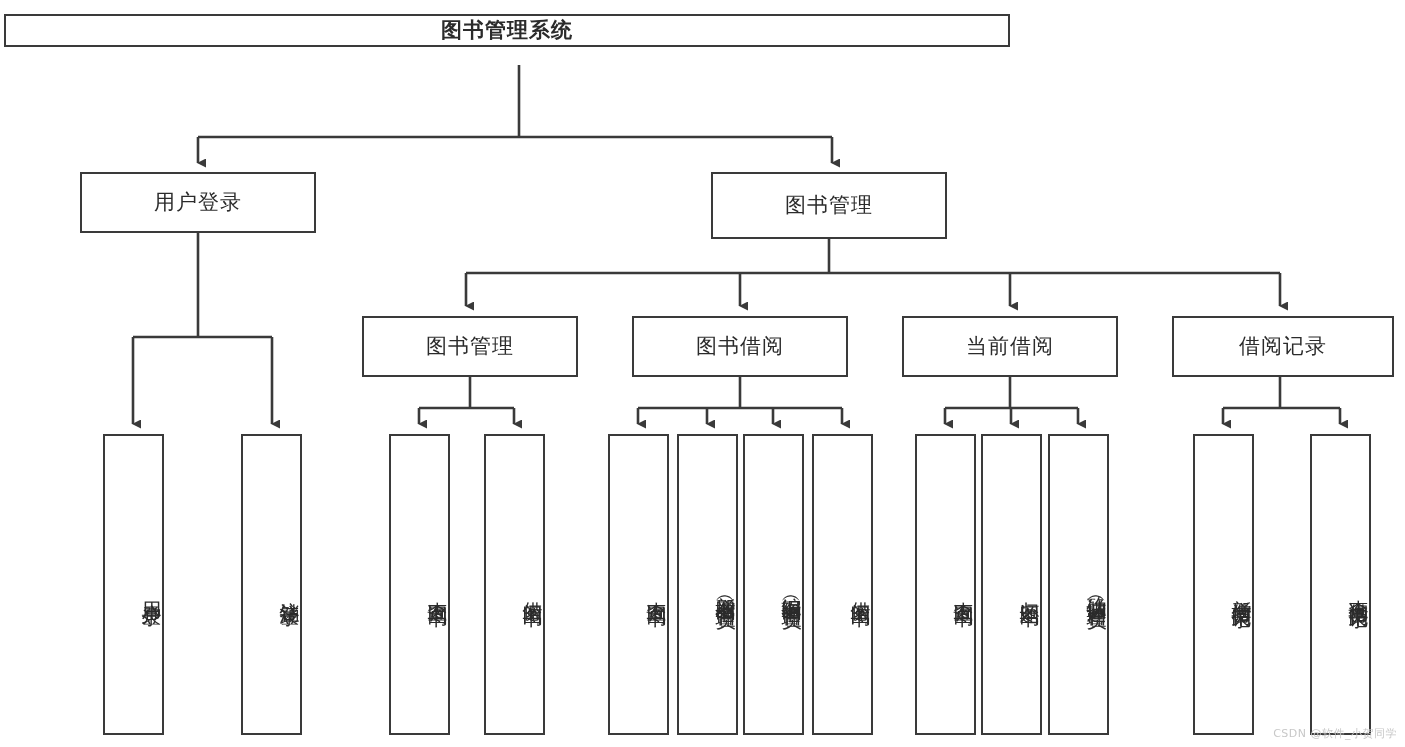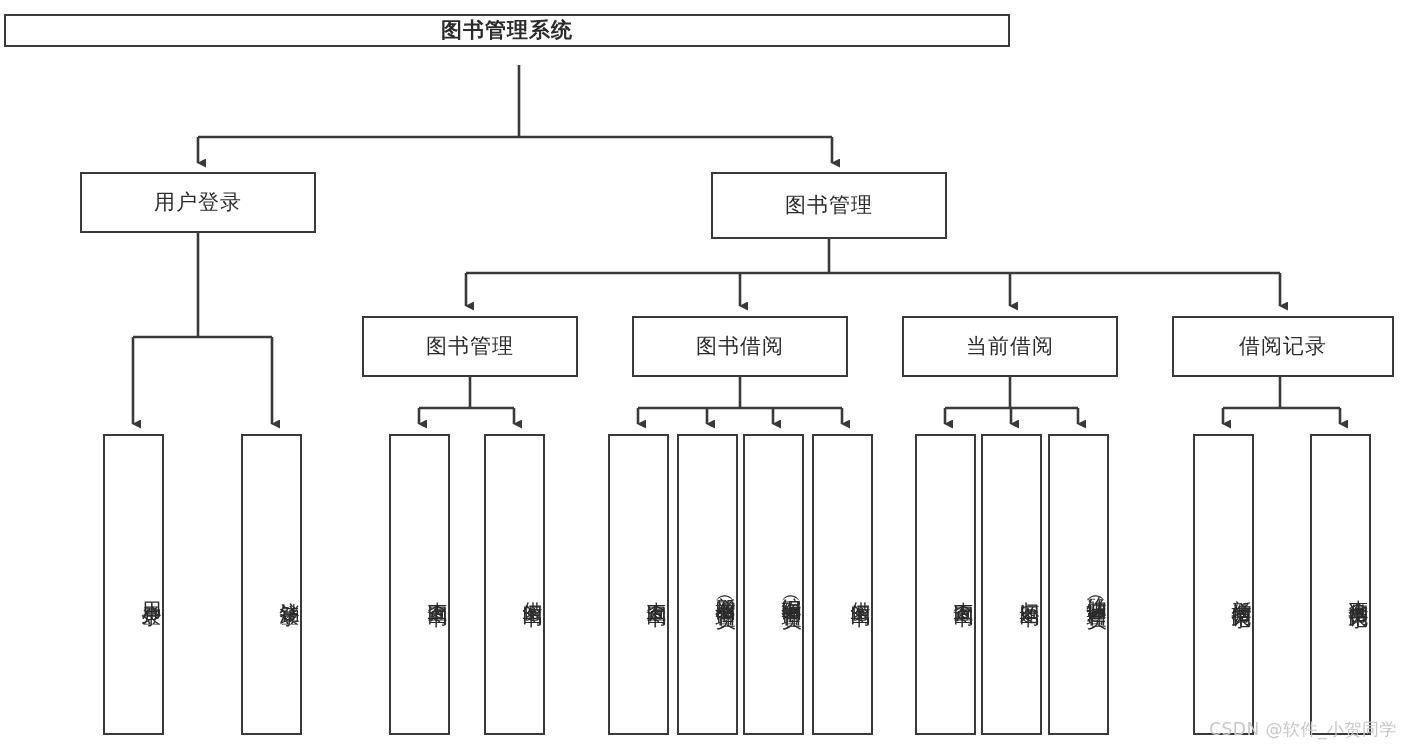--- a/index.html
+++ b/index.html
@@ -55,21 +55,21 @@
     left: 0;
     top: 0;
     width: 1405px;
     height: 747px;
     pointer-events: none;
   }
   .watermark {
     position: absolute;
     right: 8px;
     bottom: 6px;
-    font-size: 17px;
+    font-size: 11px;
     color: #c8c8c8;
     letter-spacing: 0.5px;
     white-space: nowrap;
   }
 </style>
 </head>
 <body>
 
 <div id="canvas">
 

